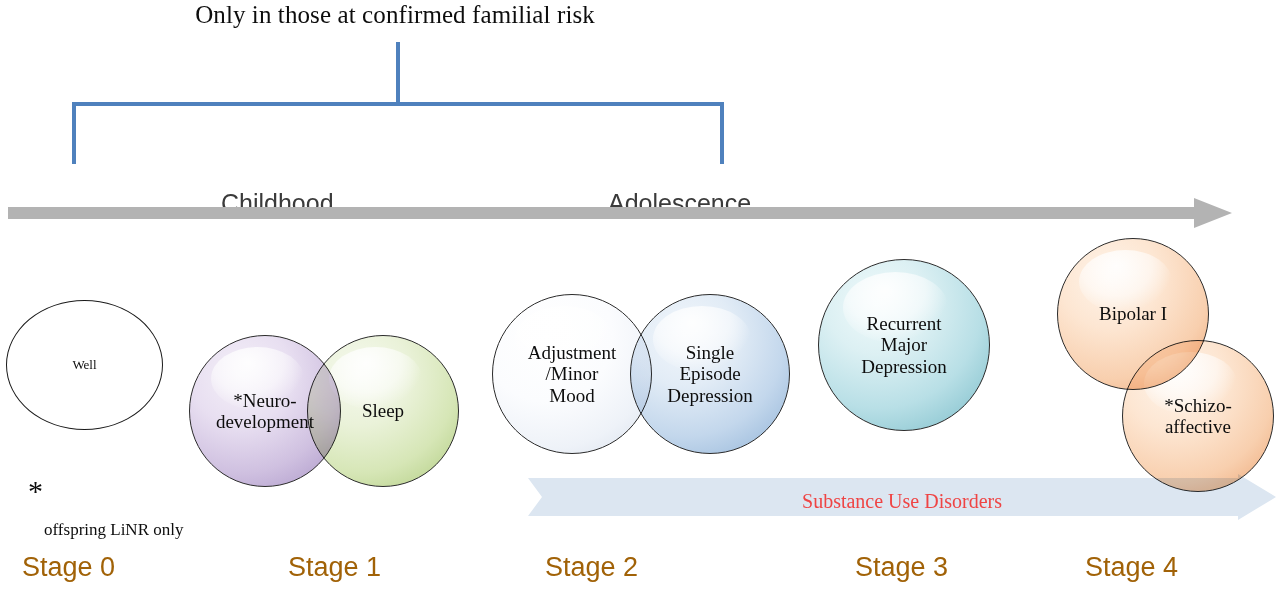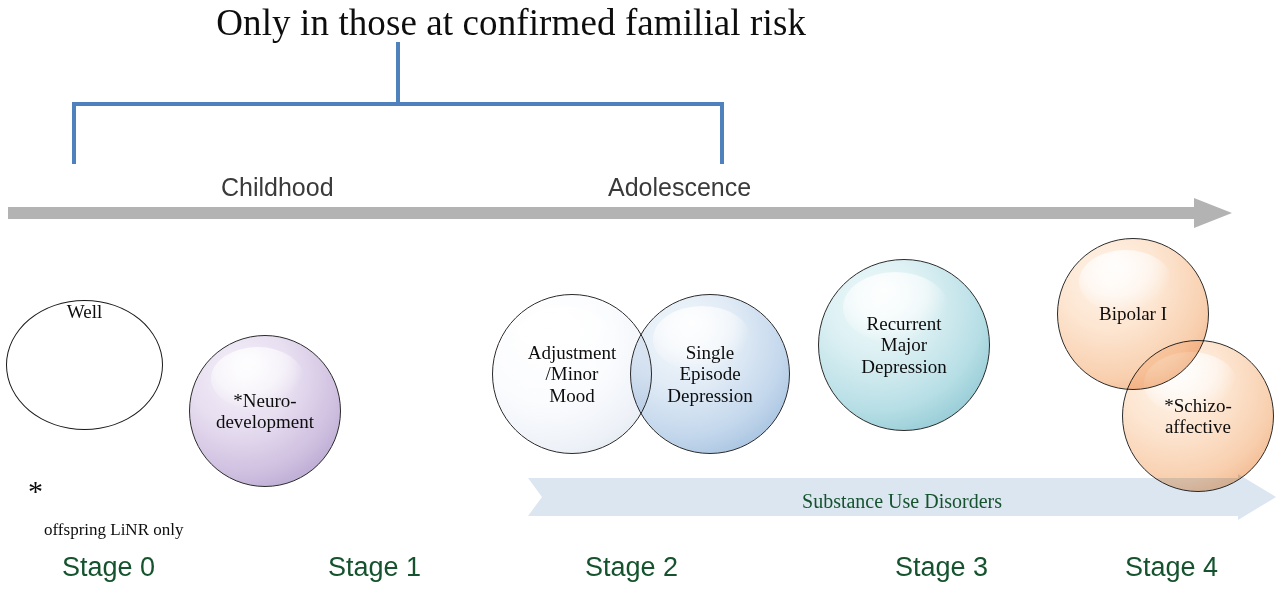--- a/index.html
+++ b/index.html
@@ -15,27 +15,26 @@
     overflow: hidden;
     font-family: "Liberation Serif", serif;
   }
 
   
   .title {
     position: absolute;
     left: 0;
     top: 1px;
     width: 790px;
-    text-align: right;
-    font-family: "Liberation Serif", serif;
-    font-size: 37px;
+    text-align: center;
+    font-family: "Liberation Serif", serif;
+    font-size: 25px;
     color: #0d0d0d;
     letter-spacing: 0.1px;
     white-space: nowrap;
-    padding-left: 16px;
   }
 
   
   .bracket-stem {
     position: absolute;
     left: 396px;
     top: 42px;
     width: 4px;
     height: 62px;
     background: #4f81bd;
@@ -58,20 +57,21 @@
   .bracket-leg.left  { left: 72px; }
   .bracket-leg.right { left: 720px; }
 
   
   .era {
     position: absolute;
     font-family: "Liberation Sans", sans-serif;
     font-size: 25px;
     color: #3a3a3a;
     white-space: nowrap;
+    margin-top: 16px;
   }
   .era.childhood    { left: 221px; top: 173px; }
   .era.adolescence  { left: 608px; top: 173px; }
   .era.adulthood    { left: 1004px; top: 177px; }
 
   
   .timeline {
     position: absolute;
     left: 8px;
     top: 198px;
@@ -88,21 +88,21 @@
     height: 46px;
   }
   .sud-label {
     position: absolute;
     left: 528px;
     top: 490px;
     width: 748px;
     text-align: center;
     font-family: "Liberation Serif", serif;
     font-size: 20px;
-    color: #14532d;
+    color: #ef4444;
     white-space: nowrap;
   }
 
   
   .circle {
     position: absolute;
     border-radius: 50%;
     box-sizing: border-box;
     display: flex;
     align-items: center;
@@ -136,23 +136,24 @@
   .well {
     position: absolute;
     left: 6px;
     top: 300px;
     width: 155px;
     height: 128px;
     border-radius: 50%;
     border: 1.6px solid #1a1a1a;
     background: #ffffff;
     display: flex;
+    align-items: center;
     justify-content: center;
     font-family: "Liberation Serif", serif;
-    font-size: 19px;
+    font-size: 13px;
     color: #0d0d0d;
   }
 
   
   .c-anxiety {
     left: 255px; top: 232px; width: 150px; height: 150px;
     border: 1.7px solid #2b2b2b;
     background: radial-gradient(circle at 34% 26%, #fbf0f0 0%, #f3dcdd 34%, #e3b2b5 68%, #cf9497 88%, #c98b8f 100%);
     mix-blend-mode: multiply;
     z-index: 3;
@@ -239,23 +240,22 @@
     margin-top: 14px;
     white-space: nowrap;
   }
 
   
   .stage-label {
     position: absolute;
     top: 552px;
     font-family: "Liberation Sans", sans-serif;
     font-size: 27px;
-    color: #14532d;
-    white-space: nowrap;
-    margin-left: 40px;
+    color: #a16207;
+    white-space: nowrap;
   }
   .s0 { left: 22px; }
   .s1 { left: 288px; }
   .s2 { left: 545px; text-align: center; }
   .s3 { left: 855px; }
   .s4 { left: 1085px; }
 </style>
 </head>
 <body>
 
@@ -277,20 +277,23 @@
     <polygon points="0,9 1186,9 1186,0 1224,15 1186,30 1186,21 0,21" fill="#b3b3b3"></polygon>
   </svg>
 
   <div class="well">
     <span class="lbl">Well</span>
   </div>
 
   <div class="circle gloss c-neuro">
     <span class="lbl"><span>*Neuro-</span><br><span>development</span></span>
   </div>
+  <div class="circle gloss c-sleep">
+    <span class="lbl">Sleep</span>
+  </div>
 
   <div class="circle gloss c-adjust">
     <span class="lbl"><span>Adjustment</span><br><span>/Minor</span><br><span>Mood</span></span>
   </div>
   <div class="circle gloss c-single">
     <span class="lbl"><span>Single</span><br><span>Episode</span><br><span>Depression</span></span>
   </div>
 
   <div class="circle gloss c-recurrent">
     <span class="lbl"><span>Recurrent</span><br><span>Major</span><br><span>Depression</span></span>

